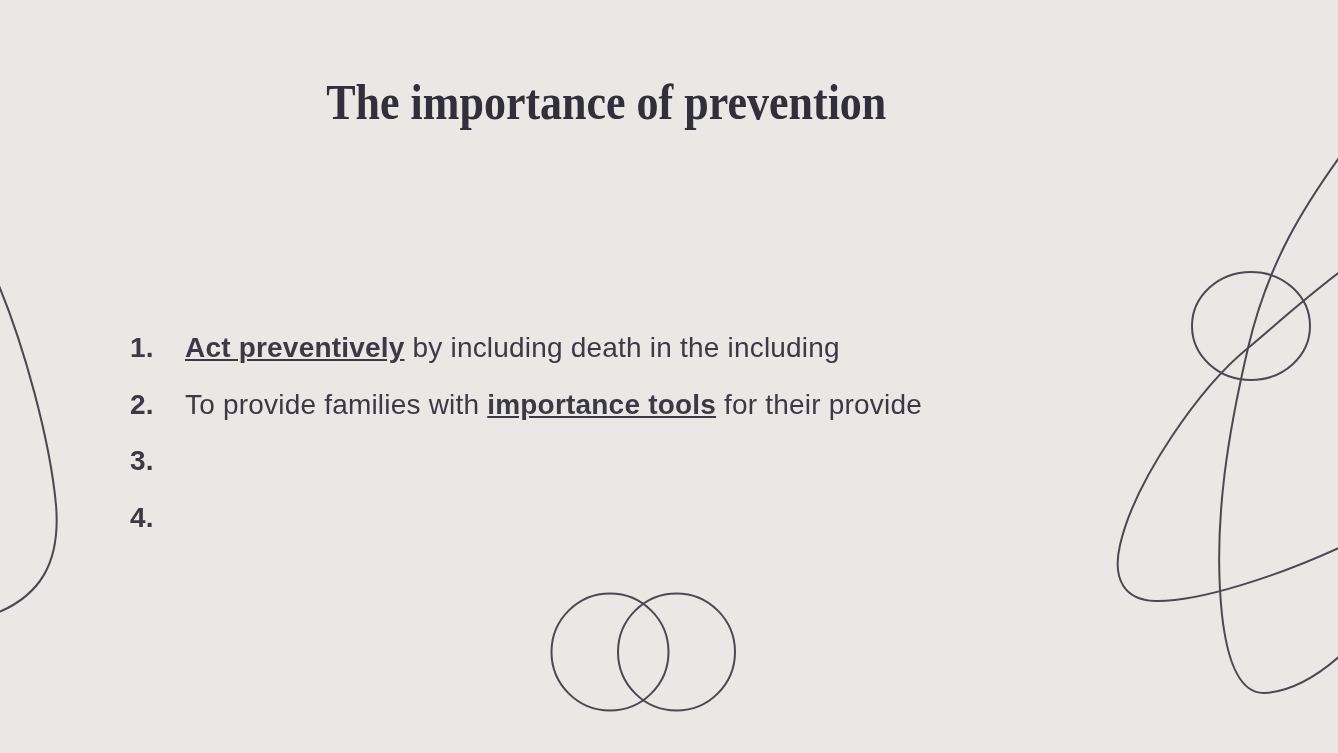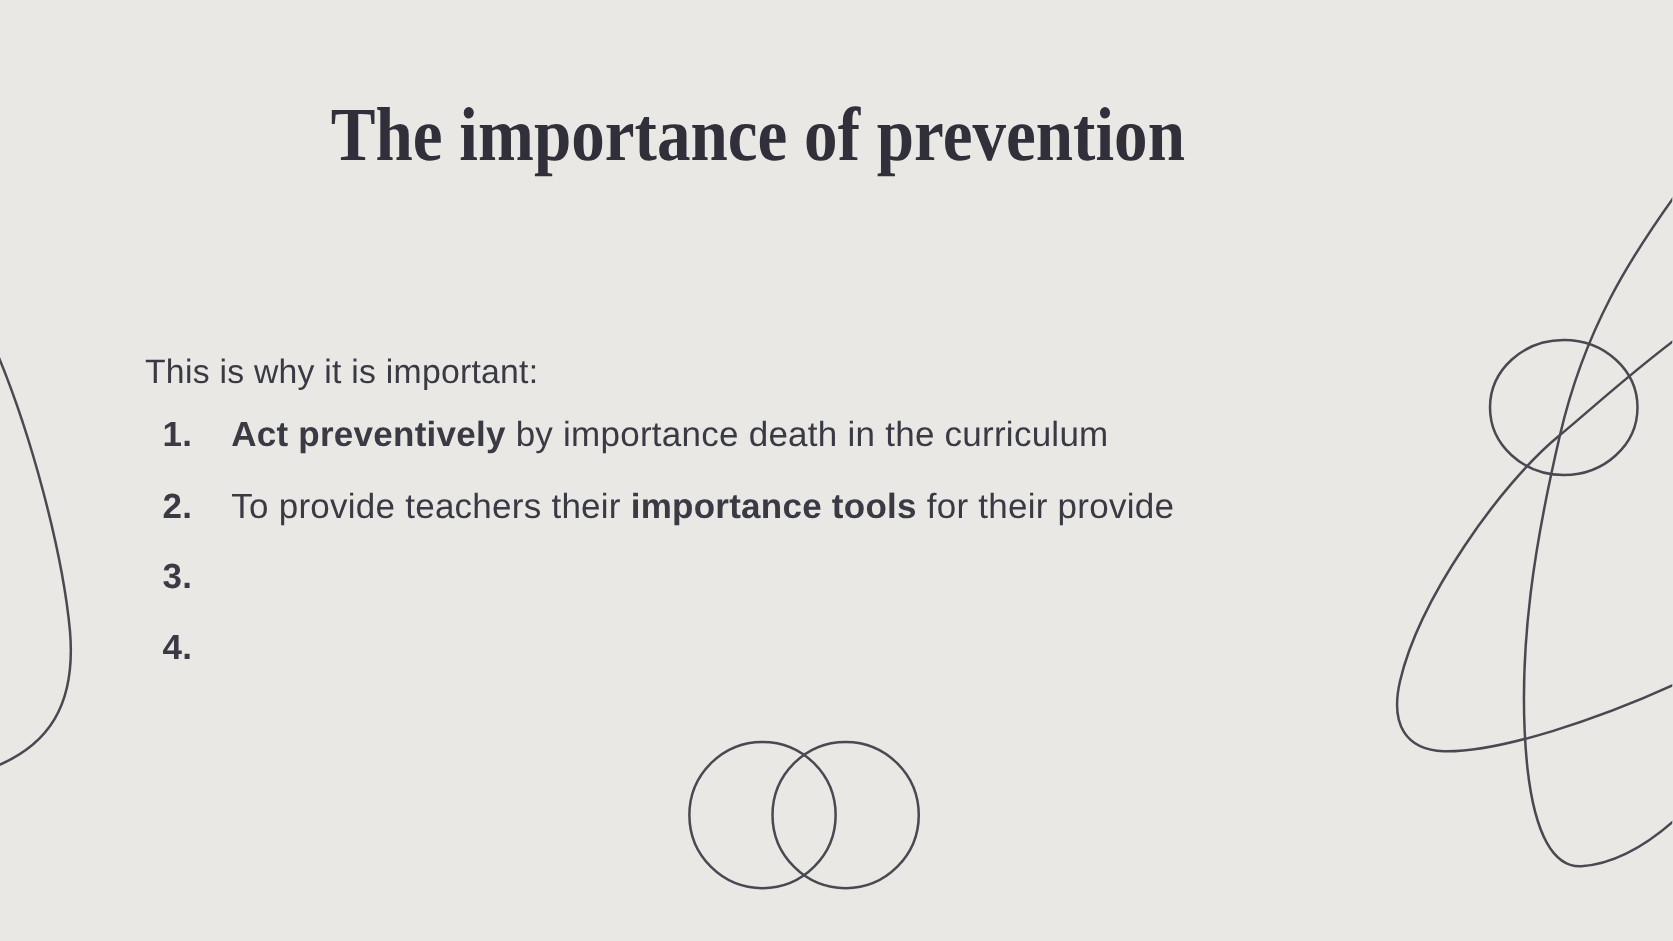--- a/index.html
+++ b/index.html
@@ -36,21 +36,21 @@
     stroke-width: 2px;
   }
   .title {
     position: absolute;
     top: 74px;
     left: 0;
     width: 1212px;
     text-align: center;
     font-family: "Liberation Serif", "DejaVu Serif", serif;
     font-weight: 700;
-    font-size: 61px;
+    font-size: 50px;
     line-height: 1.15;
     color: var(--title);
     white-space: nowrap;
   }
   .title-inner {
     display: inline-block;
     transform: scaleX(0.88);
     transform-origin: center;
     letter-spacing: 0px;
   }
@@ -76,51 +76,50 @@
     height: 56.5px;
     font-size: 28px;
     letter-spacing: 0.2px;
     white-space: nowrap;
   }
   .list-num {
     width: 55px;
     flex: 0 0 55px;
     font-weight: 700;
   }
-  .seg-bold { font-weight: 700; }
+  .seg-bold { font-weight: 700; text-decoration: underline; }
 </style>
 </head>
 <body>
 
 <div class="slide">
 
   <svg class="doodles" viewBox="0 0 1338 753" aria-hidden="true">
 
     <path d="M -3,281 C 24,345 50,440 56,505 C 61,565 38,596 -3,613"></path>
 
     <ellipse cx="1251" cy="326" rx="59" ry="54"></ellipse>
     <path d="M 1341,155 C 1305,205 1268,262 1248,348 C 1230,425 1212,520 1222,615 C 1228,668 1243,694 1265,693 C 1295,691 1322,672 1341,655"></path>
     <path d="M 1341,271 C 1300,302 1270,330 1248,348 C 1200,387 1135,480 1120,545 C 1112,580 1125,600 1155,601 C 1200,602 1280,575 1341,547"></path>
 
     <circle cx="610" cy="652" r="58.5"></circle>
     <circle cx="676.5" cy="652" r="58.5"></circle>
   </svg>
 
   <h1 class="title"><span class="title-inner">The importance of prevention</span></h1>
 
-  <p class="intro">This is why it is important:</p>
 
   <ol class="list" id="numbered-list">
       <li class="list-row">
         <span class="list-num">1.</span>
-        <span class="list-content"><span class="seg-bold">Act preventively</span><span class="seg-regular"> by importance death in the curriculum</span></span>
+        <span class="list-content"><span class="seg-bold">Act preventively</span><span class="seg-regular"> by including death in the including</span></span>
       </li>
       <li class="list-row">
         <span class="list-num">2.</span>
-        <span class="list-content"><span class="seg-regular">To provide teachers their </span><span class="seg-bold">importance tools</span><span class="seg-regular"> for their provide</span></span>
+        <span class="list-content"><span class="seg-regular">To provide families with </span><span class="seg-bold">importance tools</span><span class="seg-regular"> for their provide</span></span>
       </li>
       <li class="list-row">
         <span class="list-num">3.</span>
       </li>
       <li class="list-row">
         <span class="list-num">4.</span>
       </li>
     </ol>
 
 </div>

